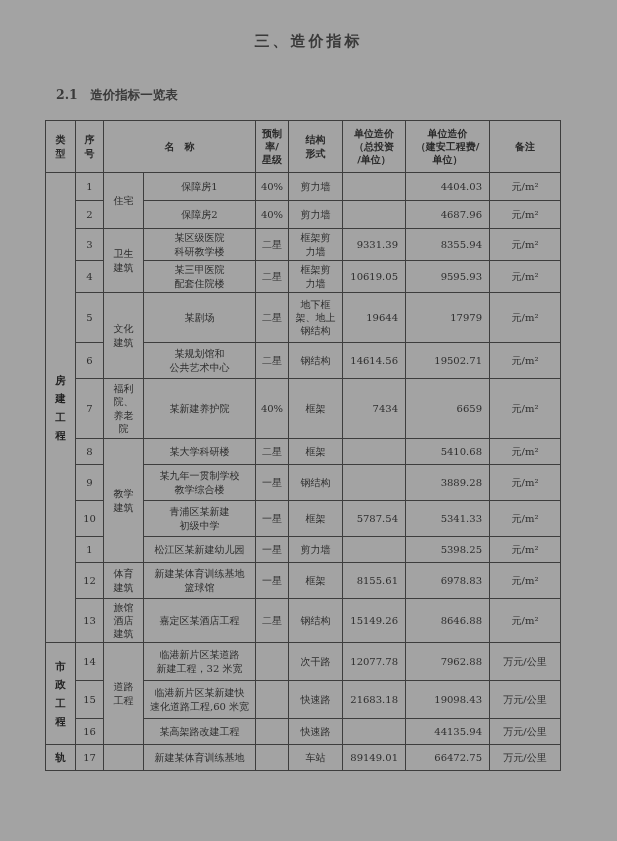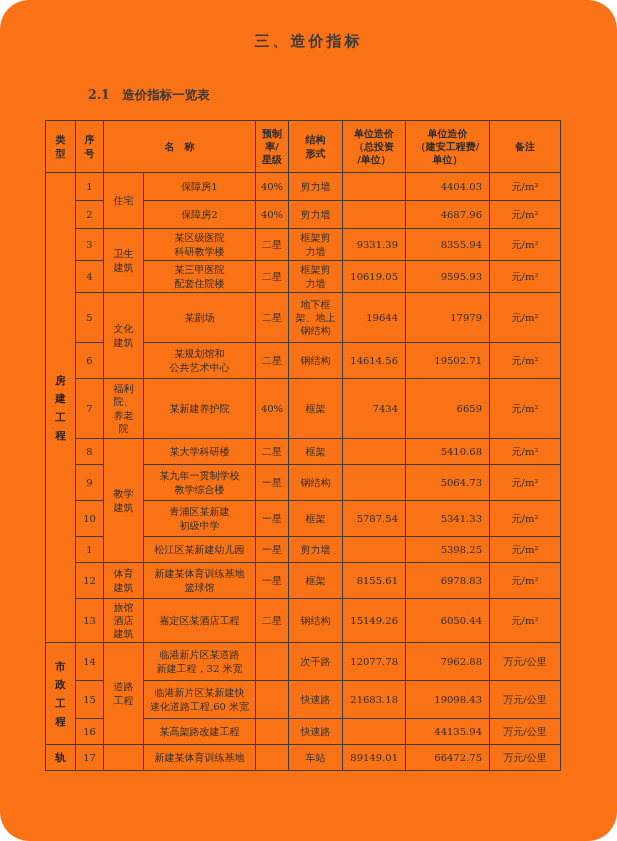--- a/index.html
+++ b/index.html
@@ -1,28 +1,27 @@
 <!DOCTYPE html>
 <html><head>
 <meta charset="utf-8">
 <style>
   html,body{margin:0;padding:0;background:#ffffff;}
   .page{
-    width:617px;height:841px;background:#f97316;position:relative;
+    width:617px;height:841px;background:#a3a3a3;position:relative;
     box-sizing:border-box;overflow:hidden;
     font-family:"DejaVu Serif","Liberation Serif",serif;
     color:#2e2e2e;
-    border-radius:29px;
   }
   .doc-title{
     margin:0;padding-top:32px;text-align:center;
     font-size:15px;font-weight:bold;letter-spacing:3px;color:#3a3a3a;
   }
   .section-heading{
-    margin:36px 0 0 88px;font-size:12.5px;font-weight:bold;color:#3a3a3a;
+    margin:36px 0 0 56px;font-size:12.5px;font-weight:bold;color:#3a3a3a;
   }
   table.cost-table{
     border-collapse:collapse;table-layout:fixed;width:515px;
     margin:16px 0 0 45px;
   }
   .cost-table td,.cost-table th{
     border:1px solid #3d3d3d;
     text-align:center;vertical-align:middle;
     font-size:10px;line-height:1.32;
     padding:1px 3px;
@@ -171,21 +170,21 @@
         <td class="num">5410.68</td>
         <td>元/m²</td>
       </tr>
       <tr style="height:36px">
         <td>9</td>
         <td>某九年一贯制学校
 教学综合楼</td>
         <td>一星</td>
         <td>钢结构</td>
         <td class="num"></td>
-        <td class="num">5064.73</td>
+        <td class="num">3889.28</td>
         <td>元/m²</td>
       </tr>
       <tr style="height:36px">
         <td>10</td>
         <td>青浦区某新建
 初级中学</td>
         <td>一星</td>
         <td>框架</td>
         <td class="num">5787.54</td>
         <td class="num">5341.33</td>
@@ -214,21 +213,21 @@
       </tr>
       <tr style="height:44px">
         <td>13</td>
         <td>旅馆
 酒店
 建筑</td>
         <td>嘉定区某酒店工程</td>
         <td>二星</td>
         <td>钢结构</td>
         <td class="num">15149.26</td>
-        <td class="num">6050.44</td>
+        <td class="num">8646.88</td>
         <td>元/m²</td>
       </tr>
       <tr style="height:38px">
         <td class="type-cell" rowspan="3">市
 政
 工
 程</td>
         <td>14</td>
         <td rowspan="3">道路
 工程</td>

